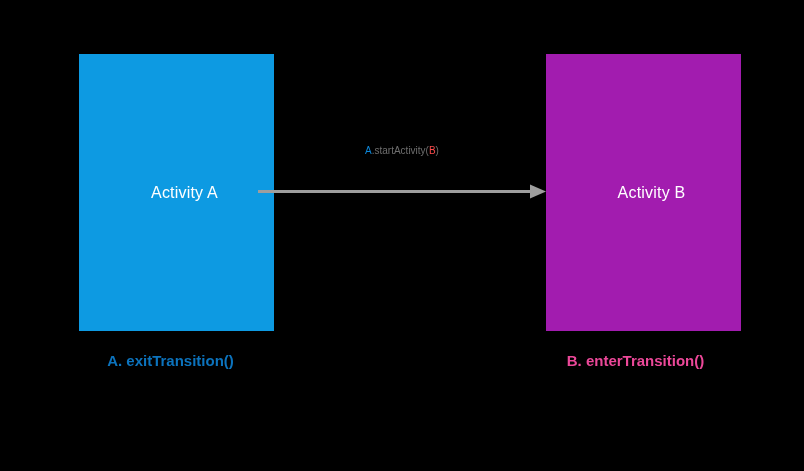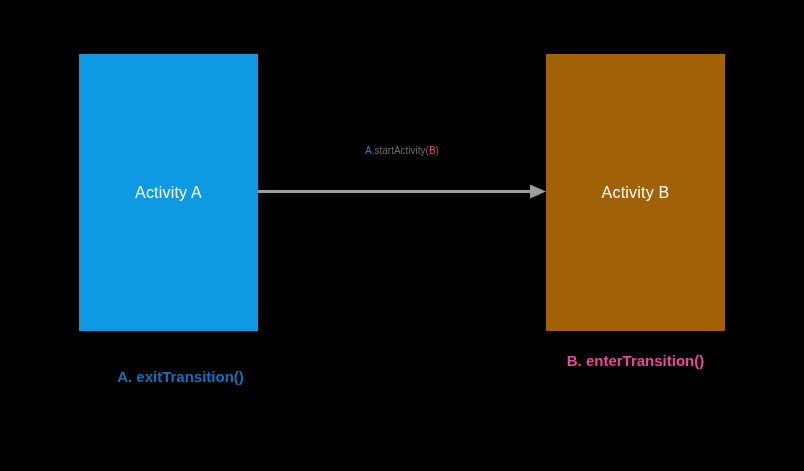--- a/index.html
+++ b/index.html
@@ -23,28 +23,29 @@
 
   
   .activity-box {
     position: absolute;
     width: 179px;
     height: 277px;
     top: 54px;
     display: flex;
     align-items: center;
     justify-content: center;
+    padding-left: 16px;
   }
   #box-a {
     left: 79px;
     background: #0d9ae2;
   }
   #box-b {
     left: 546px;
-    background: #a16207;
+    background: #a21caf;
     text-align: center;
   }
   .activity-label {
     color: #ffffff;
     font-size: 16px;
     font-weight: 400;
     letter-spacing: 0.2px;
     line-height: 1;
     user-select: none;
   }
@@ -81,23 +82,22 @@
     top: 353px;
     width: 179px;
     text-align: center;
     font-size: 15px;
     font-weight: 700;
     line-height: 1;
     white-space: nowrap;
     user-select: none;
   }
   #caption-a {
-    left: 91px;
+    left: 81px;
     color: #0c73bd;
-    margin-top: 16px;
   }
   #caption-b {
     left: 546px;
     color: #ec4899;
   }
 </style>
 </head>
 <body>
 
 <div id="canvas">

